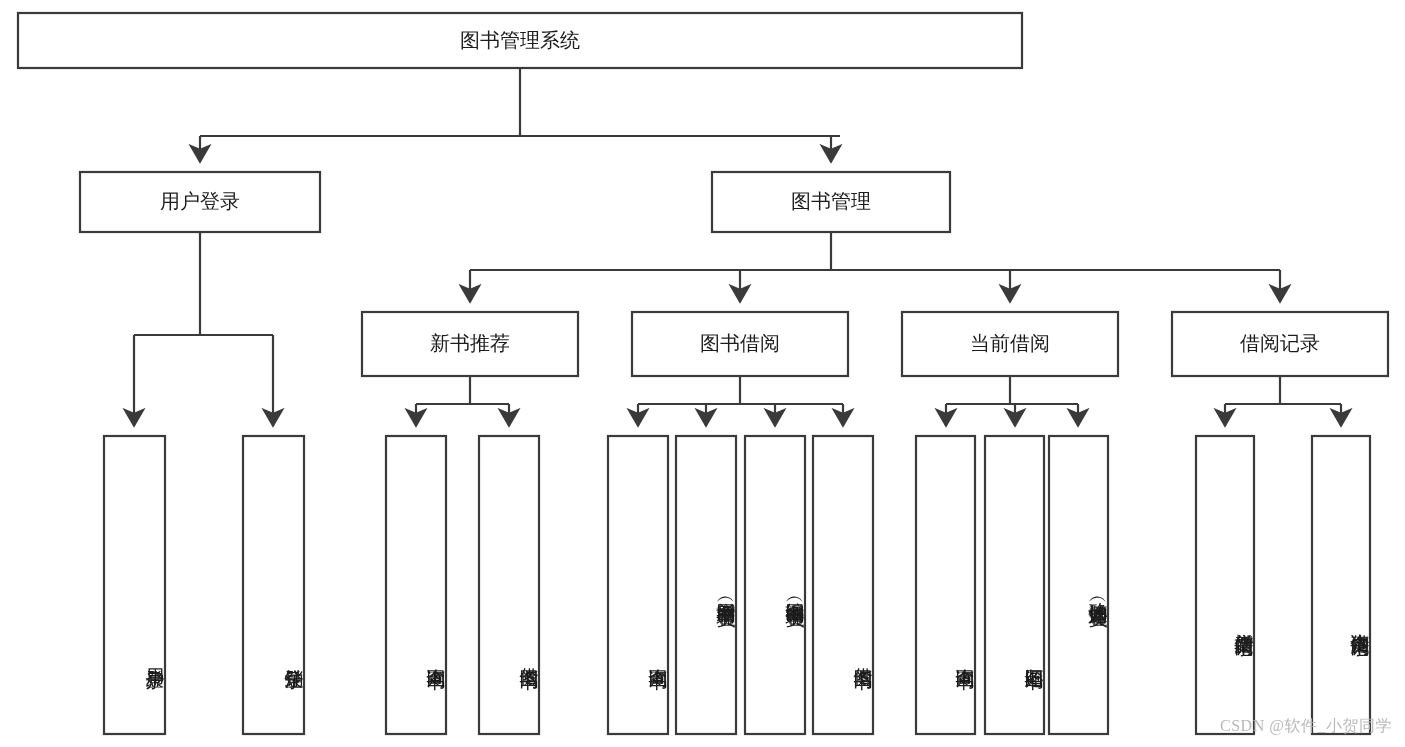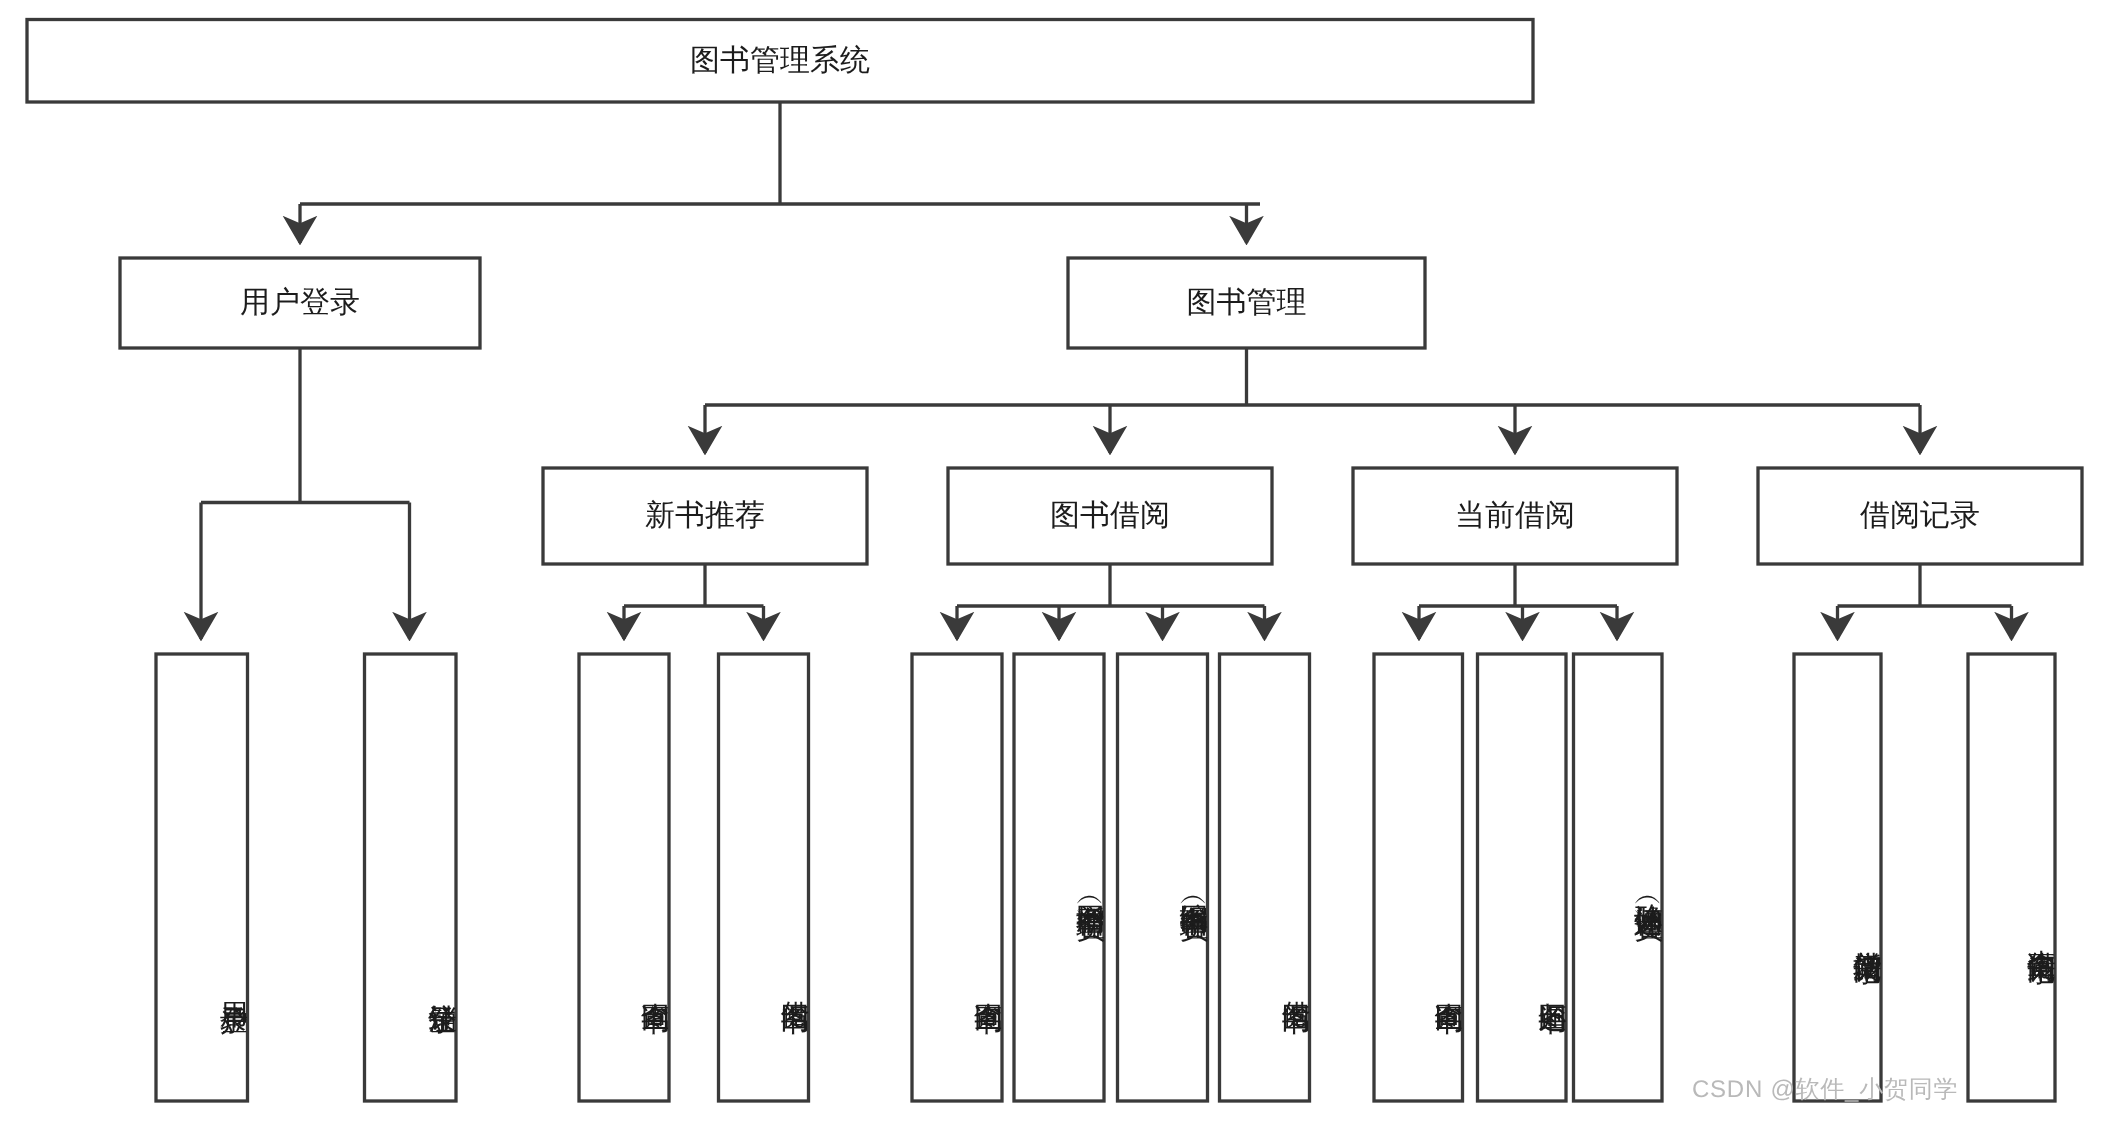--- a/index.html
+++ b/index.html
@@ -58,25 +58,25 @@
     text-orientation: upright;
     font-size: 19px;
     line-height: 1.05;
     color: #1c1c1c;
     letter-spacing: 1px;
     white-space: nowrap;
     pointer-events: none;
   }
   .watermark {
     position: absolute;
-    left: 1128px;
+    left: 1220px;
     top: 716px;
     font-size: 16px;
     color: #b9b9b9;
-    font-family: Liberation Sans, sans-serif;
+    font-family: Liberation Serif, serif;
     white-space: nowrap;
     letter-spacing: 0.5px;
   }
 </style>
 </head>
 <body>
 
 <div id="diagram-root">
 
   <svg id="tree-svg" viewBox="0 0 1405 747">

